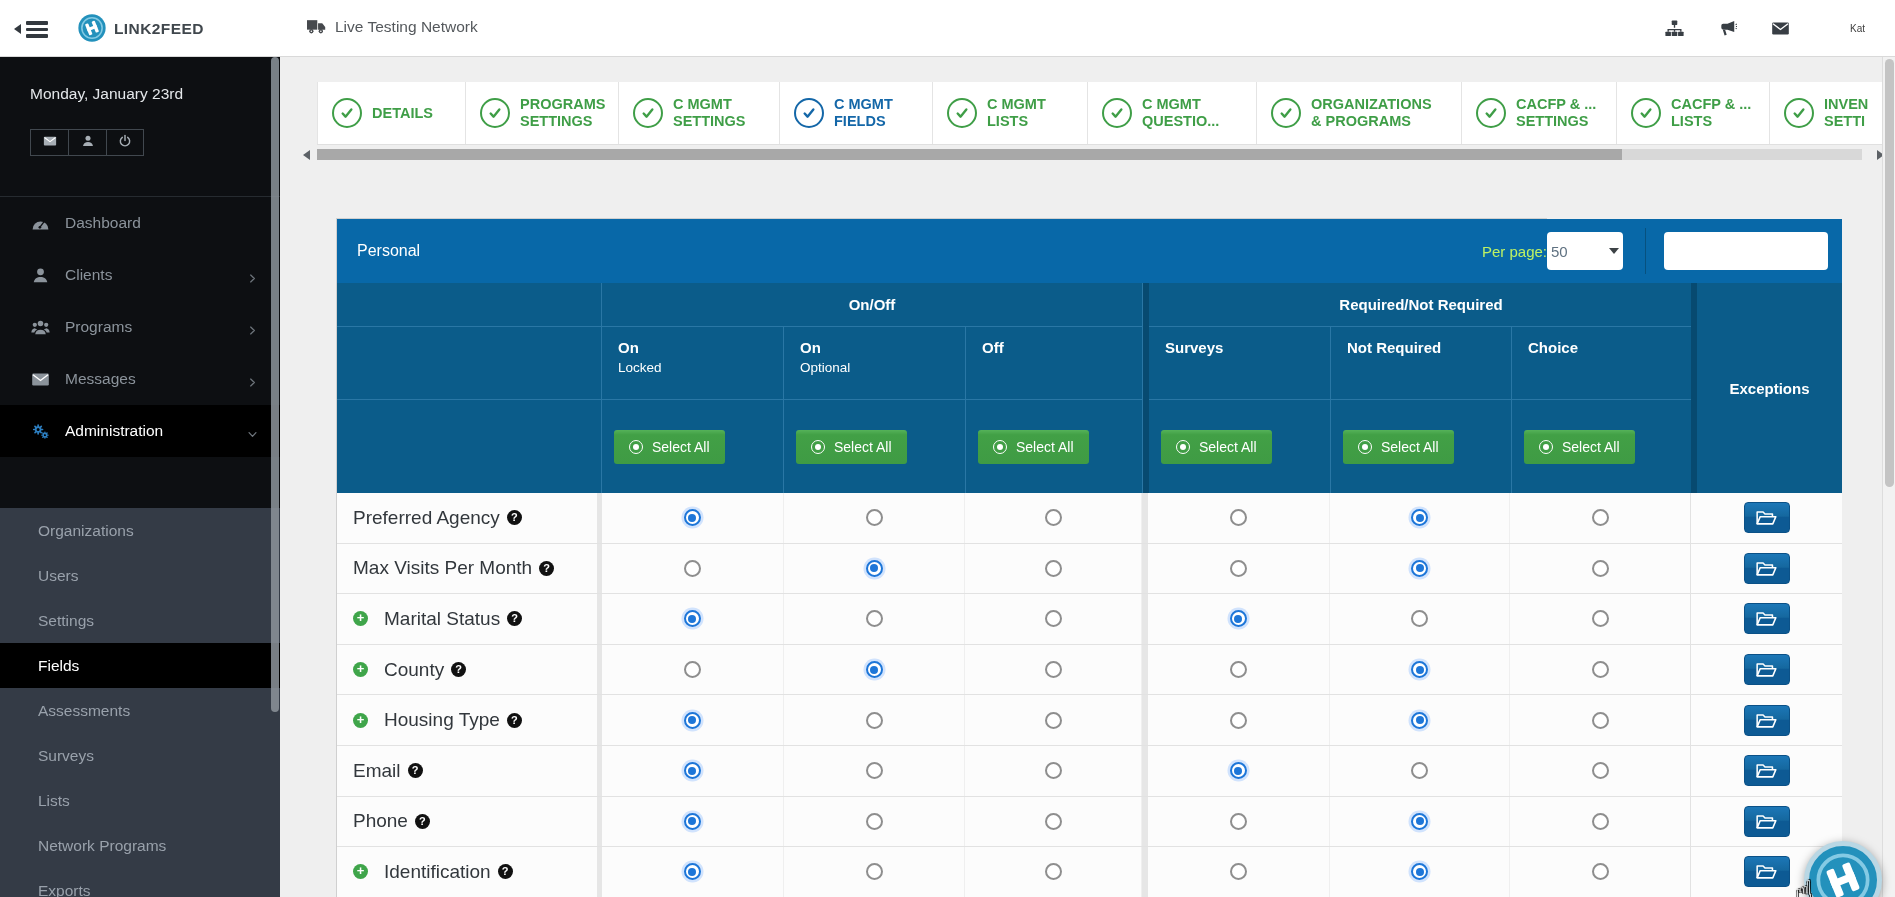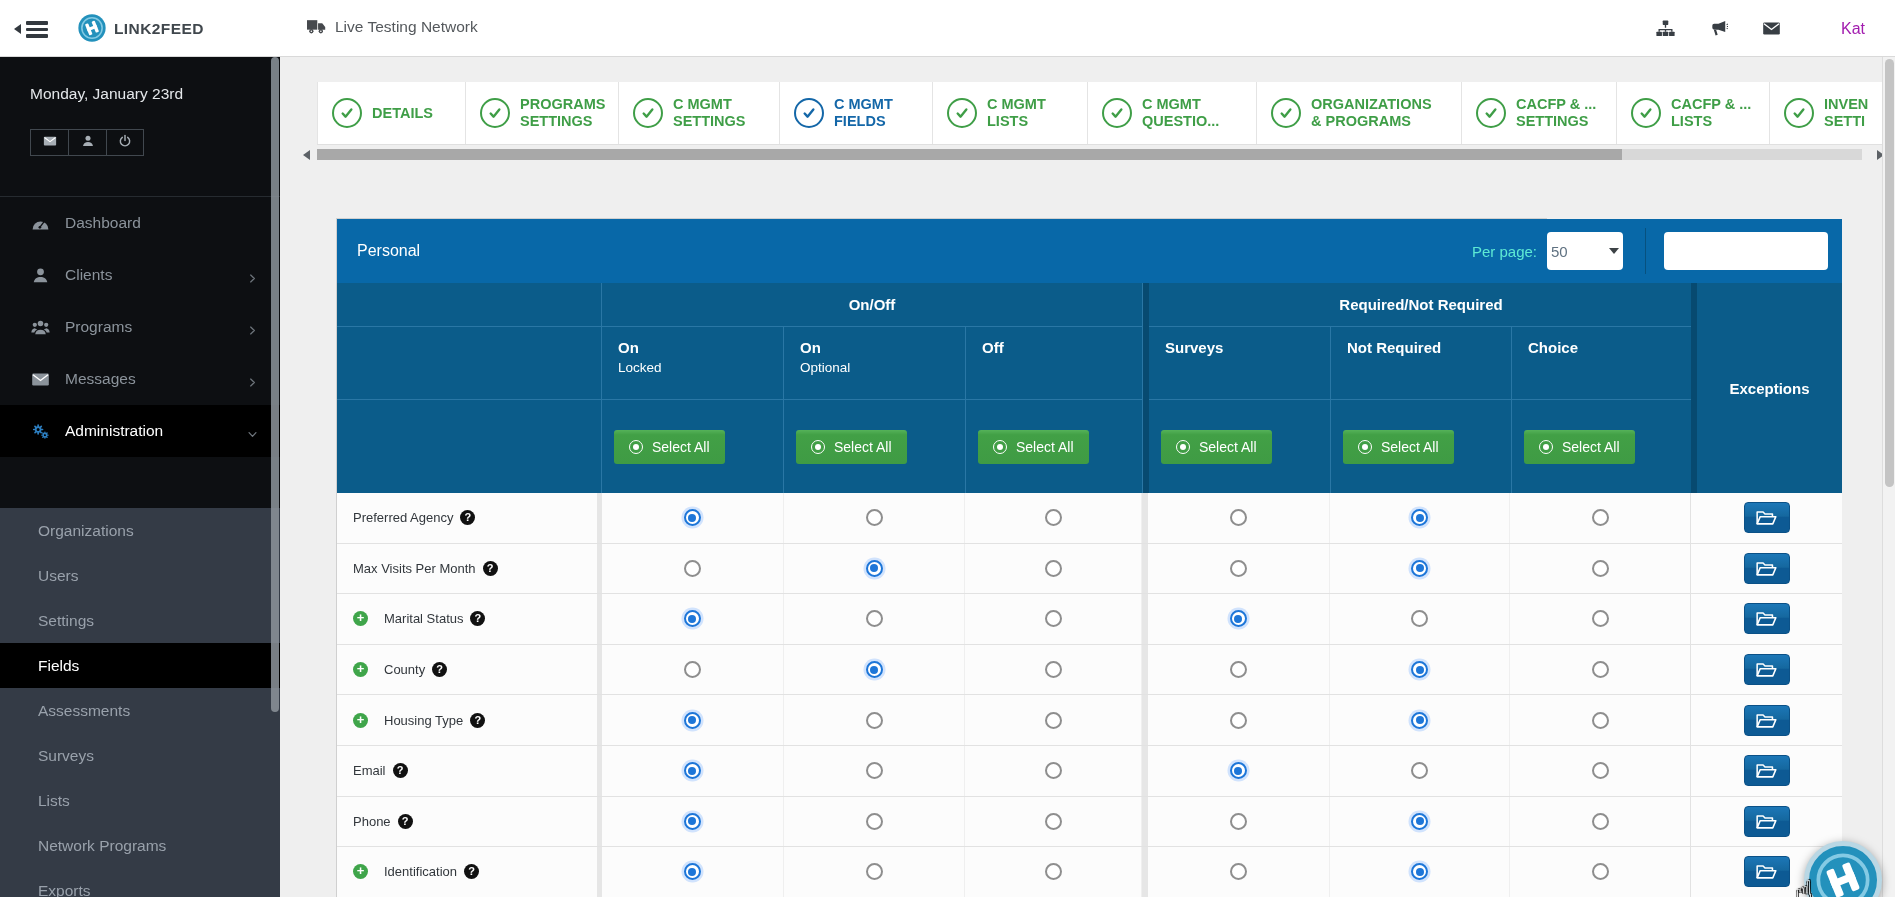--- a/index.html
+++ b/index.html
@@ -12,21 +12,21 @@
   .hamburger i { display:block; width:22px; height:3.5px; background:#33393f; margin:3px 0; border-radius:1px; }
   .brand-logo { position:absolute; left:78px; top:14px; width:28px; height:28px; }
   .brand-logo svg { width:100%; height:100%; }
   .brand { position:absolute; left:114px; top:20px; font-size:15.5px; font-weight:bold; color:#40474d; letter-spacing:.4px; }
   .network { position:absolute; left:307px; top:18px; display:flex; align-items:flex-start; gap:9px; color:#54585c; font-size:15.5px; }
   .network .nicon { width:19px; height:17px; color:#46494d; }
   .network .nicon svg { width:100%; height:100%; }
   .top-right { position:absolute; right:30px; top:0; height:57px; display:flex; align-items:center; gap:34px; }
   .tb-icon { width:19px; height:19px; color:#383e44; cursor:pointer; }
   .tb-icon svg { width:100%; height:100%; }
-  .tb-user { font-size:16px; color:#a21caf; margin-left:26px; cursor:pointer; }
+  .tb-user { font-size:10px; color:#404040; margin-left:26px; cursor:pointer; }
 
   
   #sidebar { position:absolute; left:0; top:57px; width:280px; height:840px; background:var(--sidebar-bg,#0d0f12); z-index:20; }
   .sb-date { position:absolute; left:30px; top:28px; color:#e4e7ea; font-size:15.5px; }
   .sb-quick { position:absolute; left:30px; top:72px; display:flex; }
   .sb-qbtn { width:38px; height:27px; border:1px solid #41484f; border-right:none; display:flex; align-items:center; justify-content:center; color:#a7aeb5; cursor:pointer; background:transparent; }
   .sb-qbtn:last-child { border-right:1px solid #41484f; }
   .sb-qbtn svg { width:14px; height:14px; }
   #menu { position:absolute; left:0; top:139px; width:280px; border-top:1px solid #262b30; }
   .m-item { height:52px; display:flex; align-items:center; padding-left:30px; color:#8b939b; font-size:15.5px; cursor:pointer; position:relative; }
@@ -58,21 +58,21 @@
   .ts-arrow.left  { left:23px;  border-top:5px solid transparent; border-bottom:5px solid transparent; border-right:7px solid #5c6166; }
   .ts-arrow.right { left:1597px; border-top:5px solid transparent; border-bottom:5px solid transparent; border-left:7px solid #5c6166; }
   .ts-track { position:absolute; left:37px; top:0; width:1545px; height:11px; background:#d8d8d8; }
   .ts-thumb { width:1305px; height:11px; background:#a8a8a8; cursor:grab; }
 
   
   #panel { position:absolute; left:56px; top:161px; width:1211px; height:679px; background:#fcfcfc; border:1px solid #d0d0d0; border-bottom:none;text-decoration:underline; }
   .phead { position:absolute; left:0; top:0; width:1505px; height:64px; background:var(--panel-blue,#0868a8); display:flex; align-items:center; }
   .ptitle { color:#fff; font-size:16px; margin-left:20px; }
   .pcontrols { margin-left:auto; display:flex; align-items:center; margin-right:14px; }
-  .pp-label { color:#5eead4; font-size:15px; margin-right:10px; }
+  .pp-label { color:#bef264; font-size:15px; margin-right:0; }
   .pp-sel { width:76px; height:38px; background:#fff; border-radius:4px; display:flex; align-items:center; padding:0 4px; cursor:pointer; }
   .pp-val { color:#5f7181; font-size:15px; }
   .pp-caret { margin-left:auto; width:0; height:0; border-left:5px solid transparent; border-right:5px solid transparent; border-top:6px solid #3c4246; }
   .p-vdiv { width:1px; height:46px; background:#07517f; margin:0 18px 0 22px; }
   .p-search { width:164px; height:38px; border:none; border-radius:4px; background:#fff; outline:none; font-size:15px; padding:0 10px; color:#333; }
 
   
   #thead { position:absolute; left:0; top:64px; width:1505px; height:210px; background:var(--thead-blue,#0b5c8a); color:#fff; }
   .hrow { display:flex; }
   .hcell { border-right:1px solid #2a77a5; }
@@ -83,21 +83,21 @@
   .h-sub .t2 { font-size:13.5px; margin-top:4px; }
   .h-sel { height:93px; display:flex; align-items:center; padding-left:12px; }
   .sall { height:34px; padding:0 15px; display:inline-flex; align-items:center; gap:9px; background:linear-gradient(#55b259 0%,#42a046 14%,#3f9b44 100%); border:none; border-radius:3px; color:#fff; font-size:14px; cursor:pointer; font-family:inherit; }
   .dotc { width:14px; height:14px; border:1.6px solid #fff; border-radius:50%; position:relative; flex:0 0 auto; }
   .dotc::after { content:""; position:absolute; inset:3px; background:#fff; border-radius:50%; }
   .h-exc { position:absolute; right:0; top:0; width:151px; height:210px; display:flex; align-items:center; justify-content:center; border-left:6px solid var(--hdr-div,#074a70); font-size:15px; font-weight:bold; }
 
   
   #tbody { position:absolute; left:0; top:274px; width:1505px; }
   .brow { display:flex; height:50.6px; border-bottom:1px solid #e2e2e2; background:#fcfcfc; }
-  .b-name { width:265px; flex:0 0 auto; border-right:5px solid #e6e6e6; display:flex; align-items:center; padding-left:16px; font-size:13px; color:#32373c; }
+  .b-name { width:265px; flex:0 0 auto; border-right:5px solid #e6e6e6; display:flex; align-items:center; padding-left:16px; font-size:19px; color:#32373c; }
   .plusc { width:15px; height:15px; background:var(--green,#3fa54a); border-radius:50%; color:#fff; margin-right:16px; position:relative; flex:0 0 auto; cursor:pointer; }
   .plusc::after { content:"+"; position:absolute; left:0; top:-1px; width:15px; text-align:center; font-size:13px; font-weight:bold; line-height:16px; }
   .helpc { width:15px; height:15px; background:#111; border-radius:50%; color:#fff; margin-left:7px; position:relative; flex:0 0 auto; cursor:pointer; }
   .helpc::after { content:"?"; position:absolute; left:0; top:0; width:15px; text-align:center; font-size:11px; font-weight:bold; line-height:15px; }
   .b-cell { display:flex; align-items:center; justify-content:center; border-right:1px solid #efefef; }
   .b-gap { width:6px; background:#e6e6e6; flex:0 0 auto; }
   .radio { width:17px; height:17px; border:2px solid #8e8e8e; border-radius:50%; background:#fff; position:relative; cursor:pointer; }
   .radio.sel { border-color:var(--radio-blue,#1d76d8); box-shadow:0 0 0 2.5px rgba(110,170,255,.3); }
   .radio.sel::after { content:""; position:absolute; inset:2.5px; background:var(--radio-blue,#1d76d8); border-radius:50%; }
   .b-exc { width:151px; flex:0 0 auto; display:flex; align-items:center; justify-content:center; border-right:none; }

